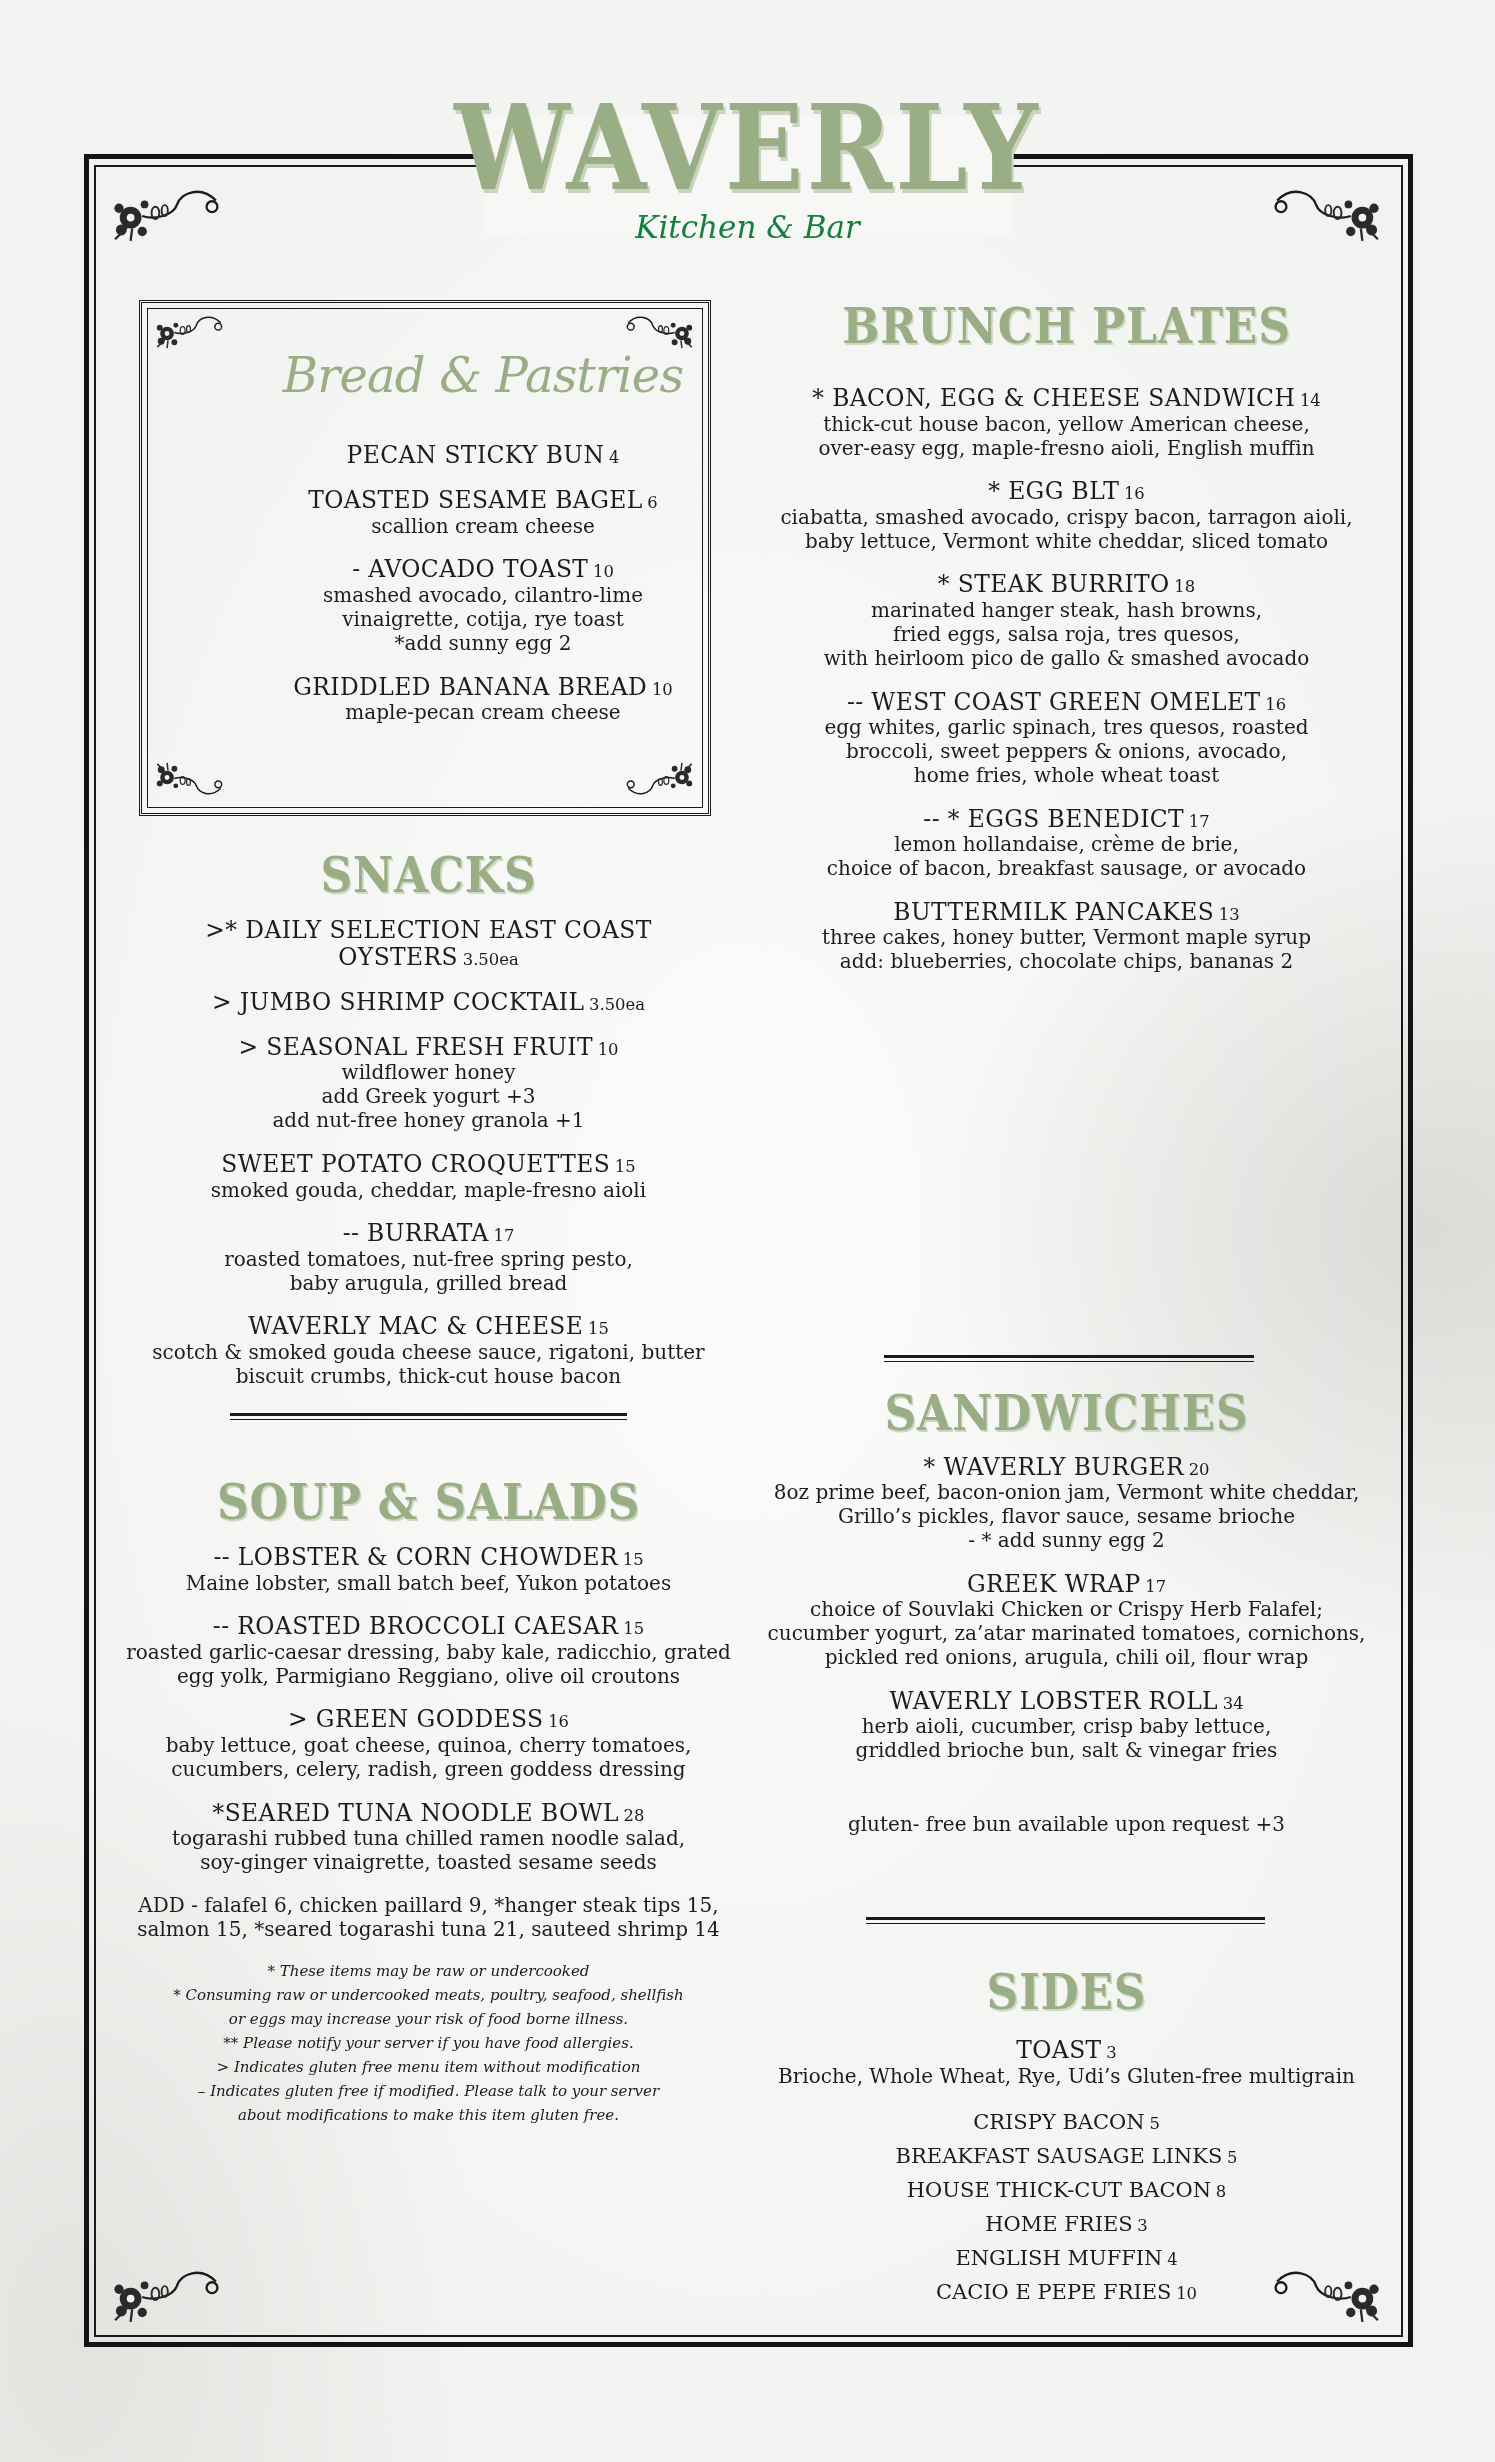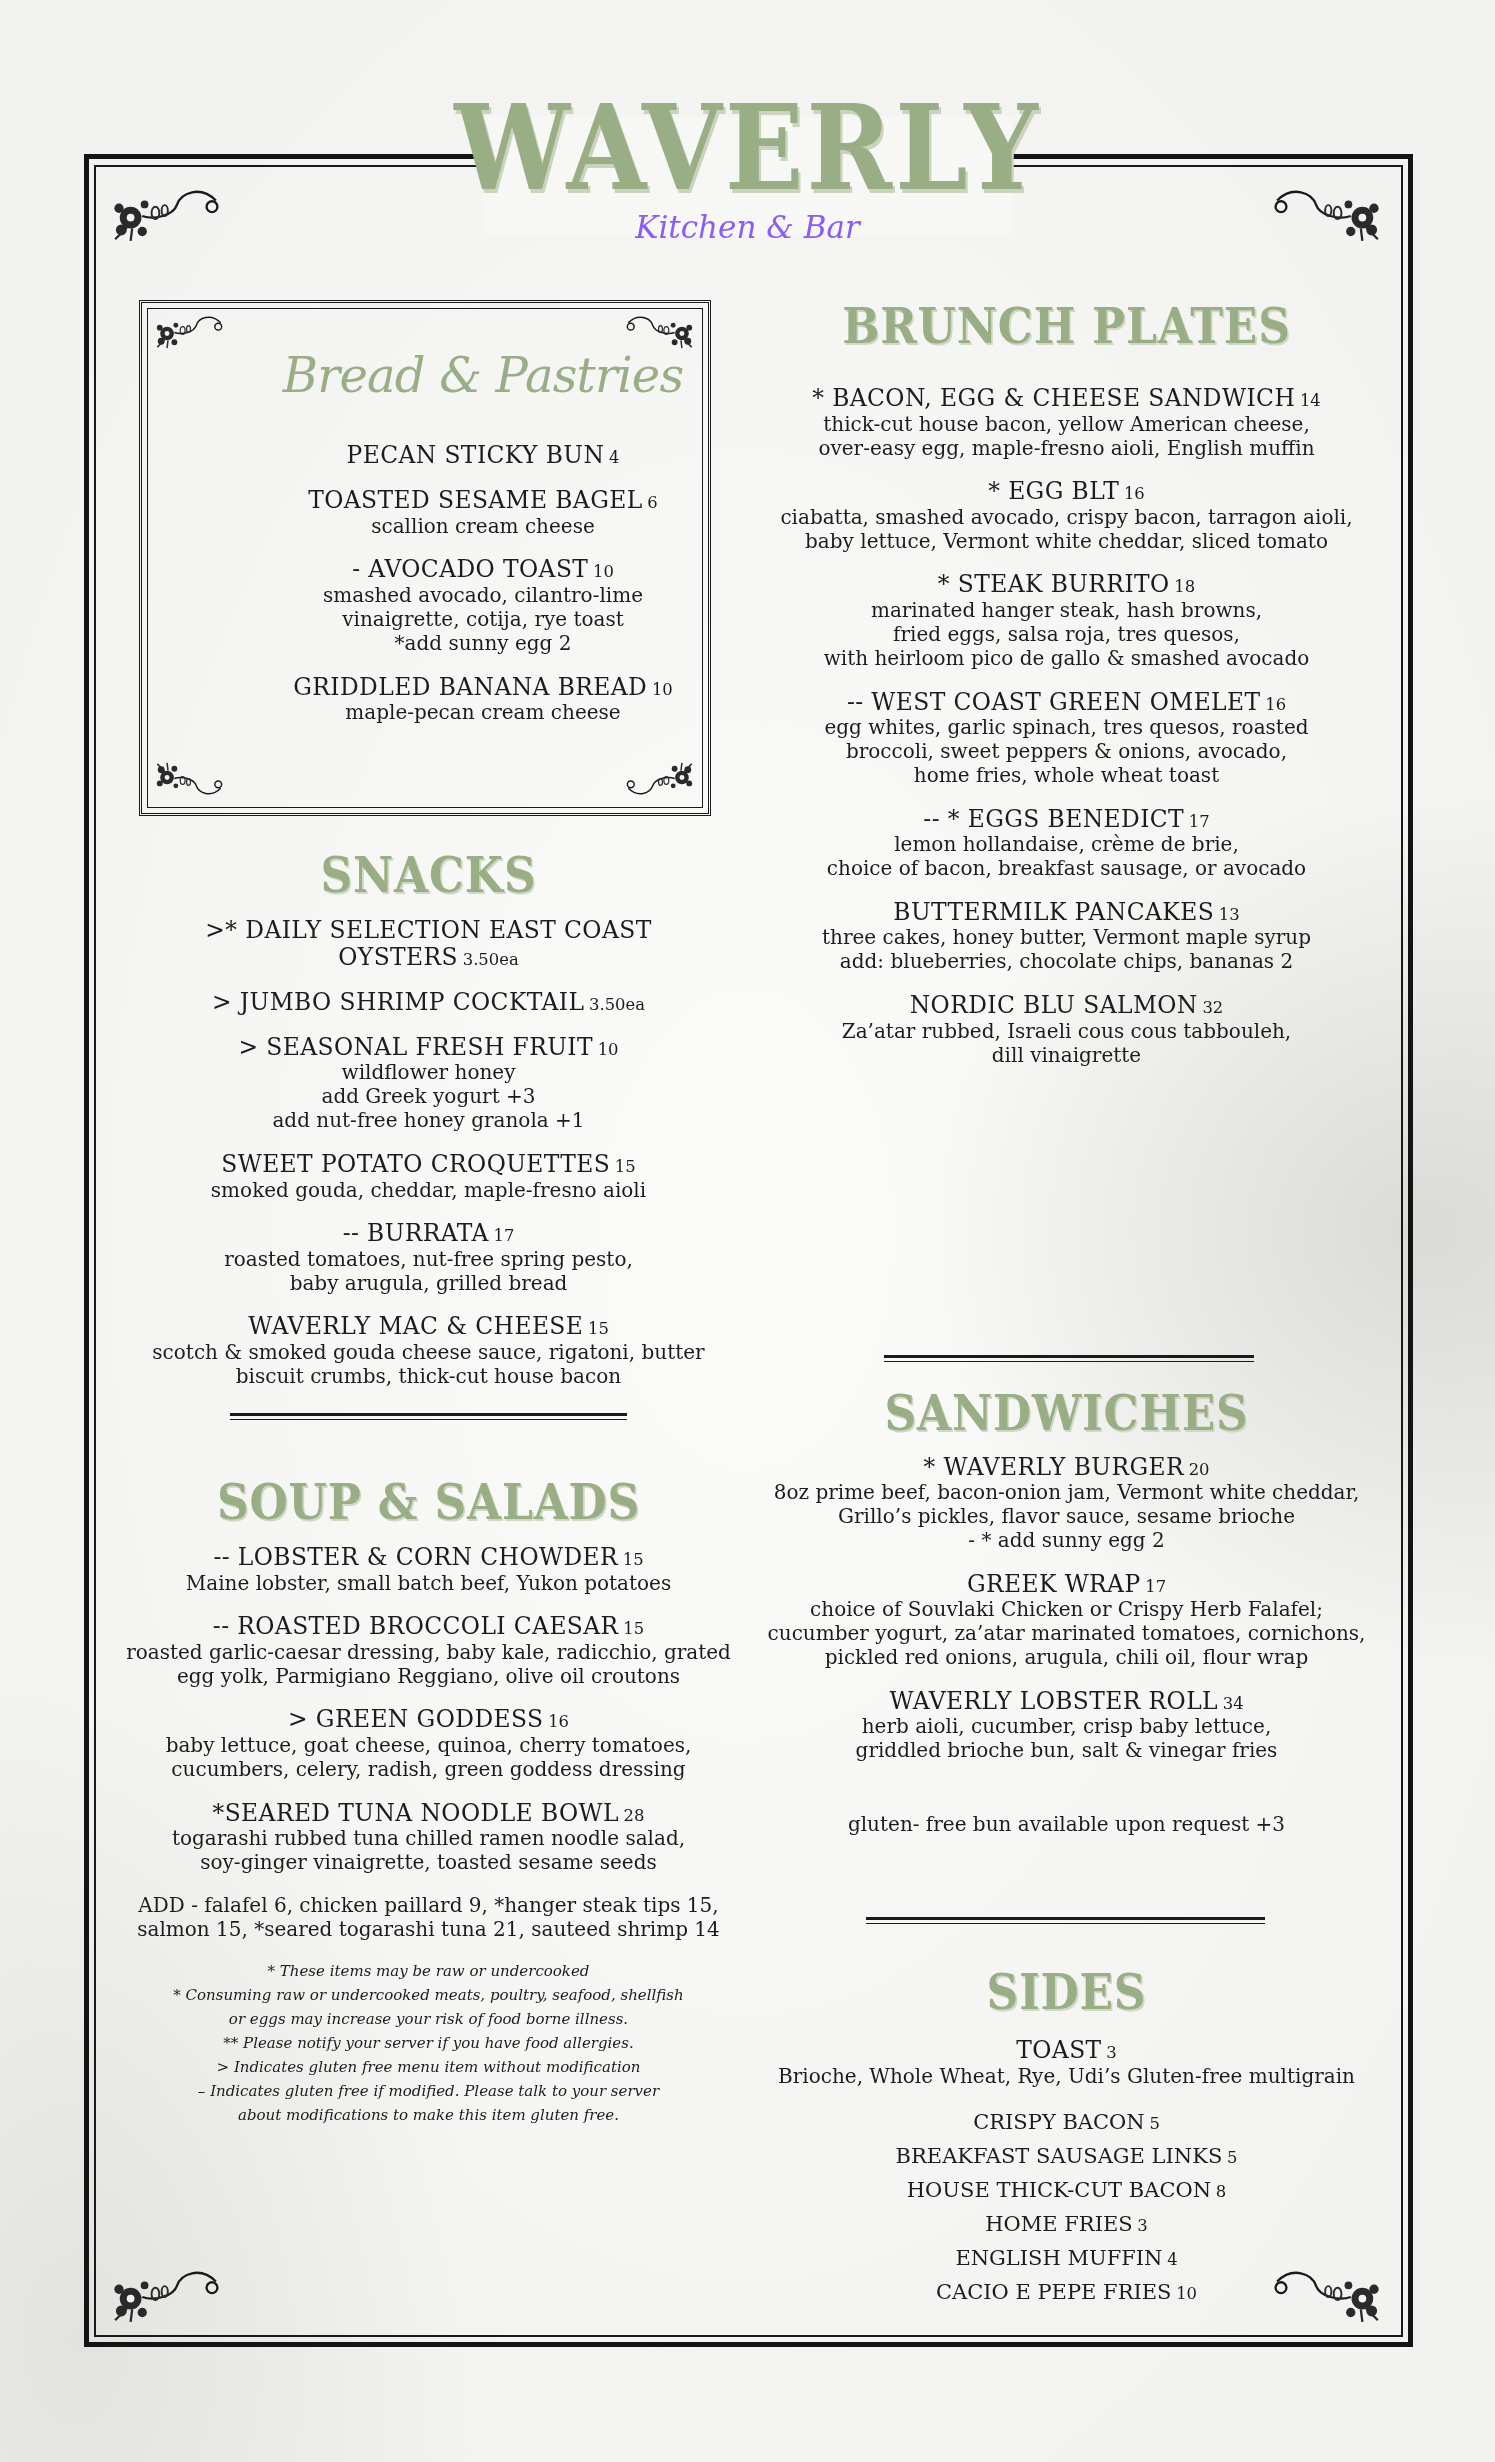--- a/index.html
+++ b/index.html
@@ -27,21 +27,21 @@
   }
   .logo {
     position: absolute; left: 0; width: 1495px; top: 93px; text-align: center;
     font-family: "DejaVu Serif", serif; font-weight: bold;
     font-size: 103px; letter-spacing: 3.1px; color: #9aae86;
     text-shadow: 2.3px 3.1px 0 #c9d3bd; line-height: 109px;
     transform: scaleY(1.15);
   }
   .tagline {
     position: absolute; left: 0; width: 1495px; top: 209px; text-align: center;
-    font-family: "DejaVu Serif", serif; font-style: italic; font-size: 31px; color: #8b5cf6;
+    font-family: "DejaVu Serif", serif; font-style: italic; font-size: 31px; color: #15803d;
   }
   .orn { position: absolute; width: 117px; height: 62px; }
   .orn svg { width: 100%; height: 100%; }
 
   .col { position: absolute; text-align: center; }
   .col-left { left: 117px; width: 623px; }
   .col-right { left: 755px; width: 623px; }
 
   .box {
     position: absolute; left: 139px; top: 300px; width: 572px; height: 516px;
@@ -238,25 +238,20 @@
   <div class="item">
     <span class="name">-- * EGGS BENEDICT</span><span class="price">17</span>
     <div class="desc">lemon hollandaise, crème de brie,</div>
     <div class="desc">choice of bacon, breakfast sausage, or avocado</div>
   </div>
   <div class="item">
     <span class="name">BUTTERMILK PANCAKES</span><span class="price">13</span>
     <div class="desc">three cakes, honey butter, Vermont maple syrup</div>
     <div class="desc">add: blueberries, chocolate chips, bananas 2</div>
   </div>
-  <div class="item">
-    <span class="name">NORDIC BLU SALMON</span><span class="price">32</span>
-    <div class="desc">Za’atar rubbed, Israeli cous cous tabbouleh,</div>
-    <div class="desc">dill vinaigrette</div>
-  </div>
 </div>
 <div class="divider" style="position:absolute;left:884px;top:1355px;width:370px;"></div>
 
 <div class="col col-right" style="top:1387px;">
   <div class="sec-title">SANDWICHES</div>
   <div style="height:15.6px"></div>
   <div class="item">
     <span class="name">* WAVERLY BURGER</span><span class="price">20</span>
     <div class="desc">8oz prime beef, bacon-onion jam, Vermont white cheddar,</div>
     <div class="desc">Grillo’s pickles, flavor sauce, sesame brioche</div>

